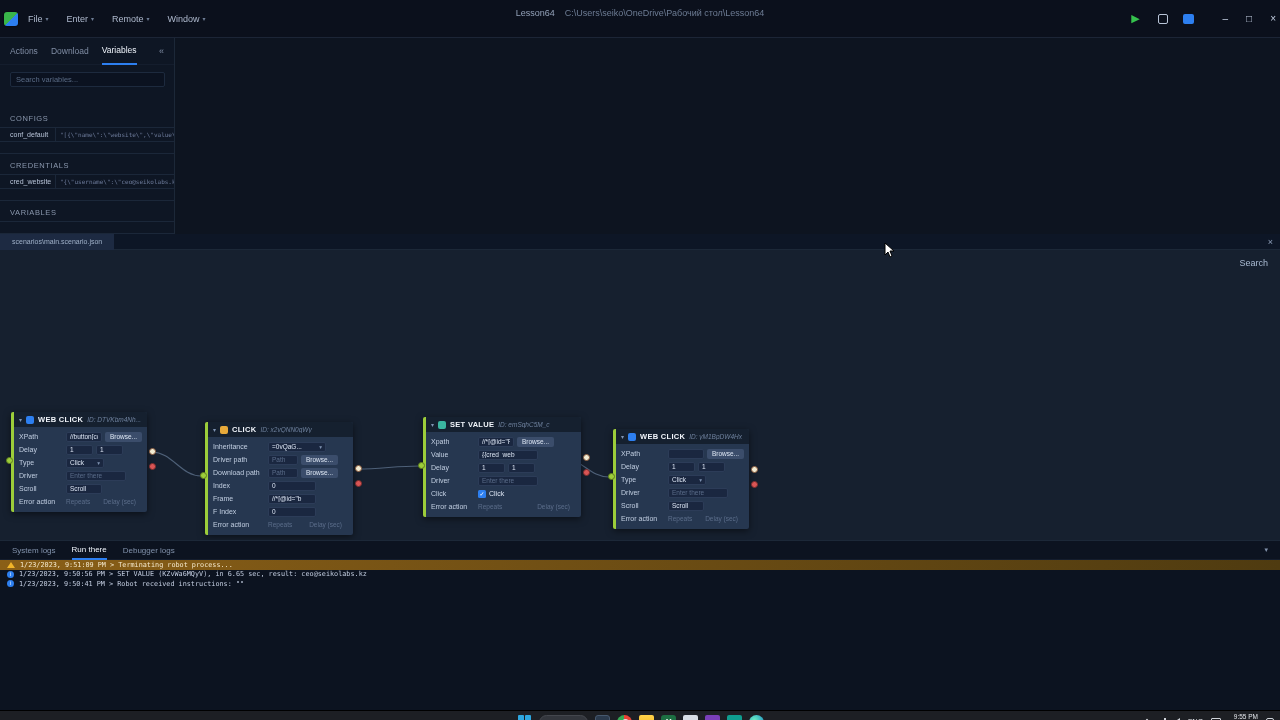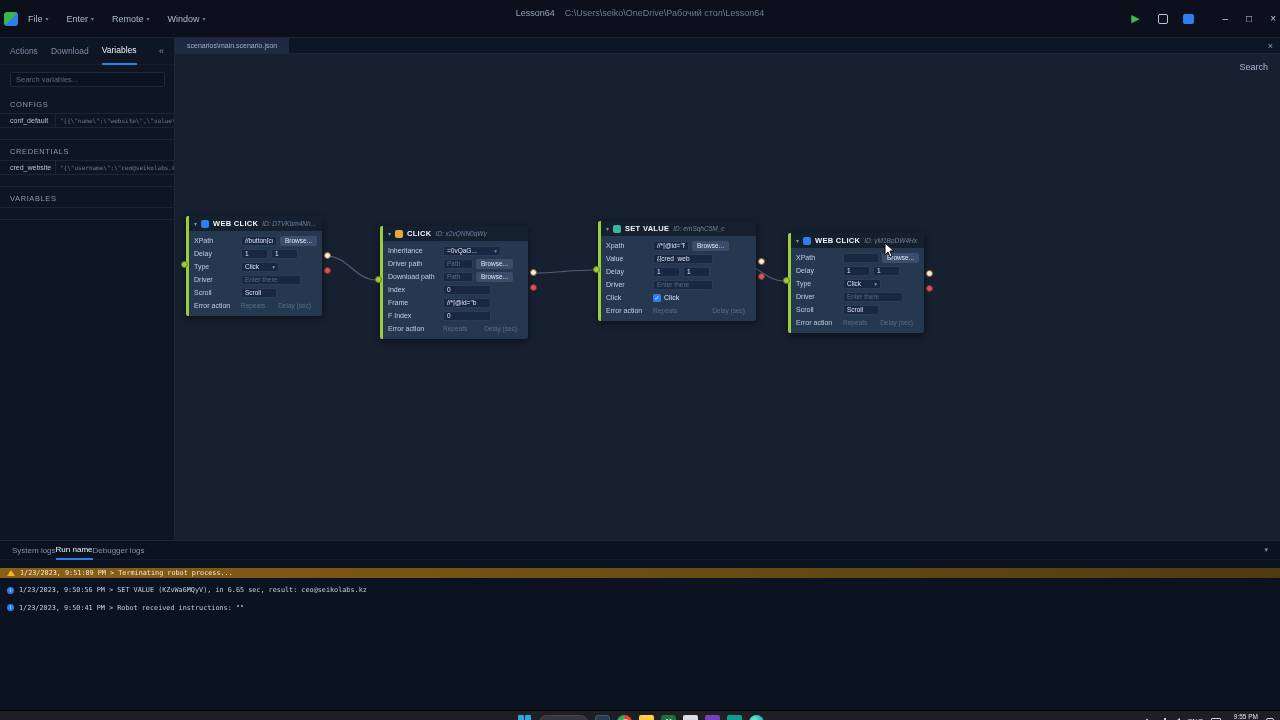--- a/index.html
+++ b/index.html
@@ -16,29 +16,29 @@
   .win-title .path { color:#6d7c94; }
   .topbar-right { margin-left:auto; display:flex; align-items:center; gap:15px; }
   .tb-btn { font-size:10px; color:#c3cee0; width:14px; text-align:center; }
   .run { color:#35c24d; font-size:11px; }
   .sq-icon { width:10px; height:10px; border:1px solid #b9c5d8; border-radius:2px; }
   .blue-icon { width:11px; height:10px; background:#2d7ff0; border-radius:2px; }
   .winctl { display:flex; align-items:center; gap:18px; margin-left:14px; }
   .winctl span { font-size:10px; color:#c3cee0; }
 
   
-  .workspace { display:flex; height:502px; }
+  .workspace { display:flex; height:502px;flex-direction:column; }
 
   
   .sidebar { width:175px; background:#0e1624; border-right:1px solid #1c2838; flex-shrink:0; }
   .sb-tabs { display:flex; align-items:center; height:27px; padding:0 10px; gap:13px; border-bottom:1px solid #141d2d; }
   .sb-tab { font-size:8.5px; color:#7f8ca3; height:27px; display:flex; align-items:center; cursor:default; }
   .sb-tab.active { color:#eef3fa; border-bottom:2px solid #2d7ff0; }
   .sb-collapse { margin-left:auto; color:#7f8ca3; font-size:9px; }
-  .sb-search { display:block; width:155px; margin:7px 10px 6px; height:15px; background:#0b1220; border:1px solid #1d2a3e; border-radius:2px; font-size:7.5px; color:#aab6ca; padding:0 5px; font-family:"Liberation Sans",sans-serif; }
+  .sb-search { display:block; width:155px; margin:7px 10px 20px; height:15px; background:#0b1220; border:1px solid #1d2a3e; border-radius:2px; font-size:7.5px; color:#aab6ca; padding:0 5px; font-family:"Liberation Sans",sans-serif; }
   .sb-search::placeholder { color:#596a84; }
   .sec-title { font-size:7.5px; letter-spacing:.6px; color:#8a97ad; padding:7px 10px 4px; border-bottom:1px solid #1b2739; }
   .side-row { display:flex; align-items:center; height:14px; padding:0 0 0 10px; border-bottom:1px solid #1b2739; }
   .side-row .nm { font-size:7px; color:#b6c2d6; width:45px; flex-shrink:0; }
   .side-row .vl { font-size:6px; color:#6c7a99; font-family:"DejaVu Sans Mono",monospace; border-left:1px solid #1b2739; padding-left:4px; height:14px; line-height:14px; overflow:hidden; white-space:nowrap; flex:1; }
   .side-row.empty { height:12px; }
 
   
   .canvas { flex:1; position:relative; background:#16202f; overflow:hidden; }
   .tabstrip { height:16px; background:#0d1626; border-bottom:1px solid #1c2838; display:flex; align-items:center; }
@@ -68,28 +68,28 @@
   .nerr.right { margin-left:auto; margin-right:6px; }
   .ncheck { width:8px; height:8px; background:#2d7ff0; border-radius:1.5px; color:#fff; font-size:6px; line-height:8px; text-align:center; }
   .nchecklbl { font-size:7px; color:#dbe4f2; }
   .port { position:absolute; width:7px; height:7px; border-radius:50%; }
   .port-in { left:-8px; background:#9ccd3a; border:1px solid #5f7d1f; }
   .port-out { right:-9px; background:#f2ecd4; border:1px solid #8a5a3c; }
   .port-err { right:-9px; background:#d95555; border:1px solid #7c2d2d; }
 
   
   .logs { height:170px; background:#0c1320; border-top:1px solid #1c2838; position:relative; }
-  .logs-tabs { display:flex; align-items:center; height:19px; padding:0 12px; border-bottom:1px solid #141d2d; }
+  .logs-tabs { display:flex; align-items:center; gap:16px; height:19px; padding:0 12px; border-bottom:1px solid #141d2d; }
   .log-tab { font-size:8px; color:#8292ab; height:19px; display:flex; align-items:center; cursor:default; }
   .log-tab.active { color:#eef3fa; border-bottom:2px solid #2d7ff0; }
   .logs-collapse { margin-left:auto; color:#8292ab; font-size:7px; }
   .logs-searchrow { height:18px; position:relative; }
   .logs-search { position:absolute; right:8px; top:3px; width:150px; height:13px; background:#0b1423; border:1px solid #20304a; border-radius:2px; font-size:7px; color:#aab6ca; padding:0 5px; font-family:"Liberation Sans",sans-serif; }
   .logs-search::placeholder { color:#596a84; }
-  .log-row { display:flex; align-items:center; height:9.6px; padding:0 7px; gap:5px; font-family:"DejaVu Sans Mono",monospace; font-size:6.8px; color:#c3cde0; white-space:nowrap;margin-top:8px; }
+  .log-row { display:flex; align-items:center; height:9.6px; padding:0 7px; gap:5px; font-family:"DejaVu Sans Mono",monospace; font-size:6.8px; color:#c3cde0; white-space:nowrap; }
   .log-row.warning { background:linear-gradient(90deg,#8a5f17,#4f3b10); color:#f4e8cc; }
   .li-warn { width:0; height:0; border-left:4px solid transparent; border-right:4px solid transparent; border-bottom:6px solid #f0b429; flex-shrink:0; }
   .li-info { width:7px; height:7px; border-radius:50%; background:#2d7ff0; color:#fff; font-size:5px; line-height:7px; text-align:center; flex-shrink:0; font-family:"Liberation Sans",sans-serif; }
 
   
   .taskbar { height:22px; background:#1d1f24; border-top:1px solid #000; position:relative; display:flex; align-items:center; }
   .tb-center { position:absolute; left:518px; top:0; height:22px; display:flex; align-items:center; gap:7px; }
   .start { width:14px; height:14px; display:grid; grid-template-columns:6px 6px; grid-template-rows:6px 6px; gap:1px; }
   .start i { background:#2ea7e0; border-radius:1px; }
   .tb-search { height:15px; border-radius:8px; background:#33363d; border:1px solid #44474e; display:flex; align-items:center; gap:4px; padding:0 8px; font-size:7px; color:#cfd3da; }
@@ -381,21 +381,21 @@
               <span class="nerr right">Delay (sec)</span>
             </div>
         </div>
       </div>
     </main>
   </div>
 
   <section class="logs">
     <div class="logs-tabs">
       <div class="log-tab">System logs</div>
-      <div class="log-tab active">Run name</div>
+      <div class="log-tab active">Run there</div>
       <div class="log-tab">Debugger logs</div>
       <span class="logs-collapse">▾</span>
     </div>
     <div class="log-list">
       <div class="log-row warning">
           <span class="li-warn"></span>
           <span>1/23/2023, 9:51:09 PM &gt; Terminating robot process...</span>
         </div>
       <div class="log-row">
           <span class="li-info">i</span>

